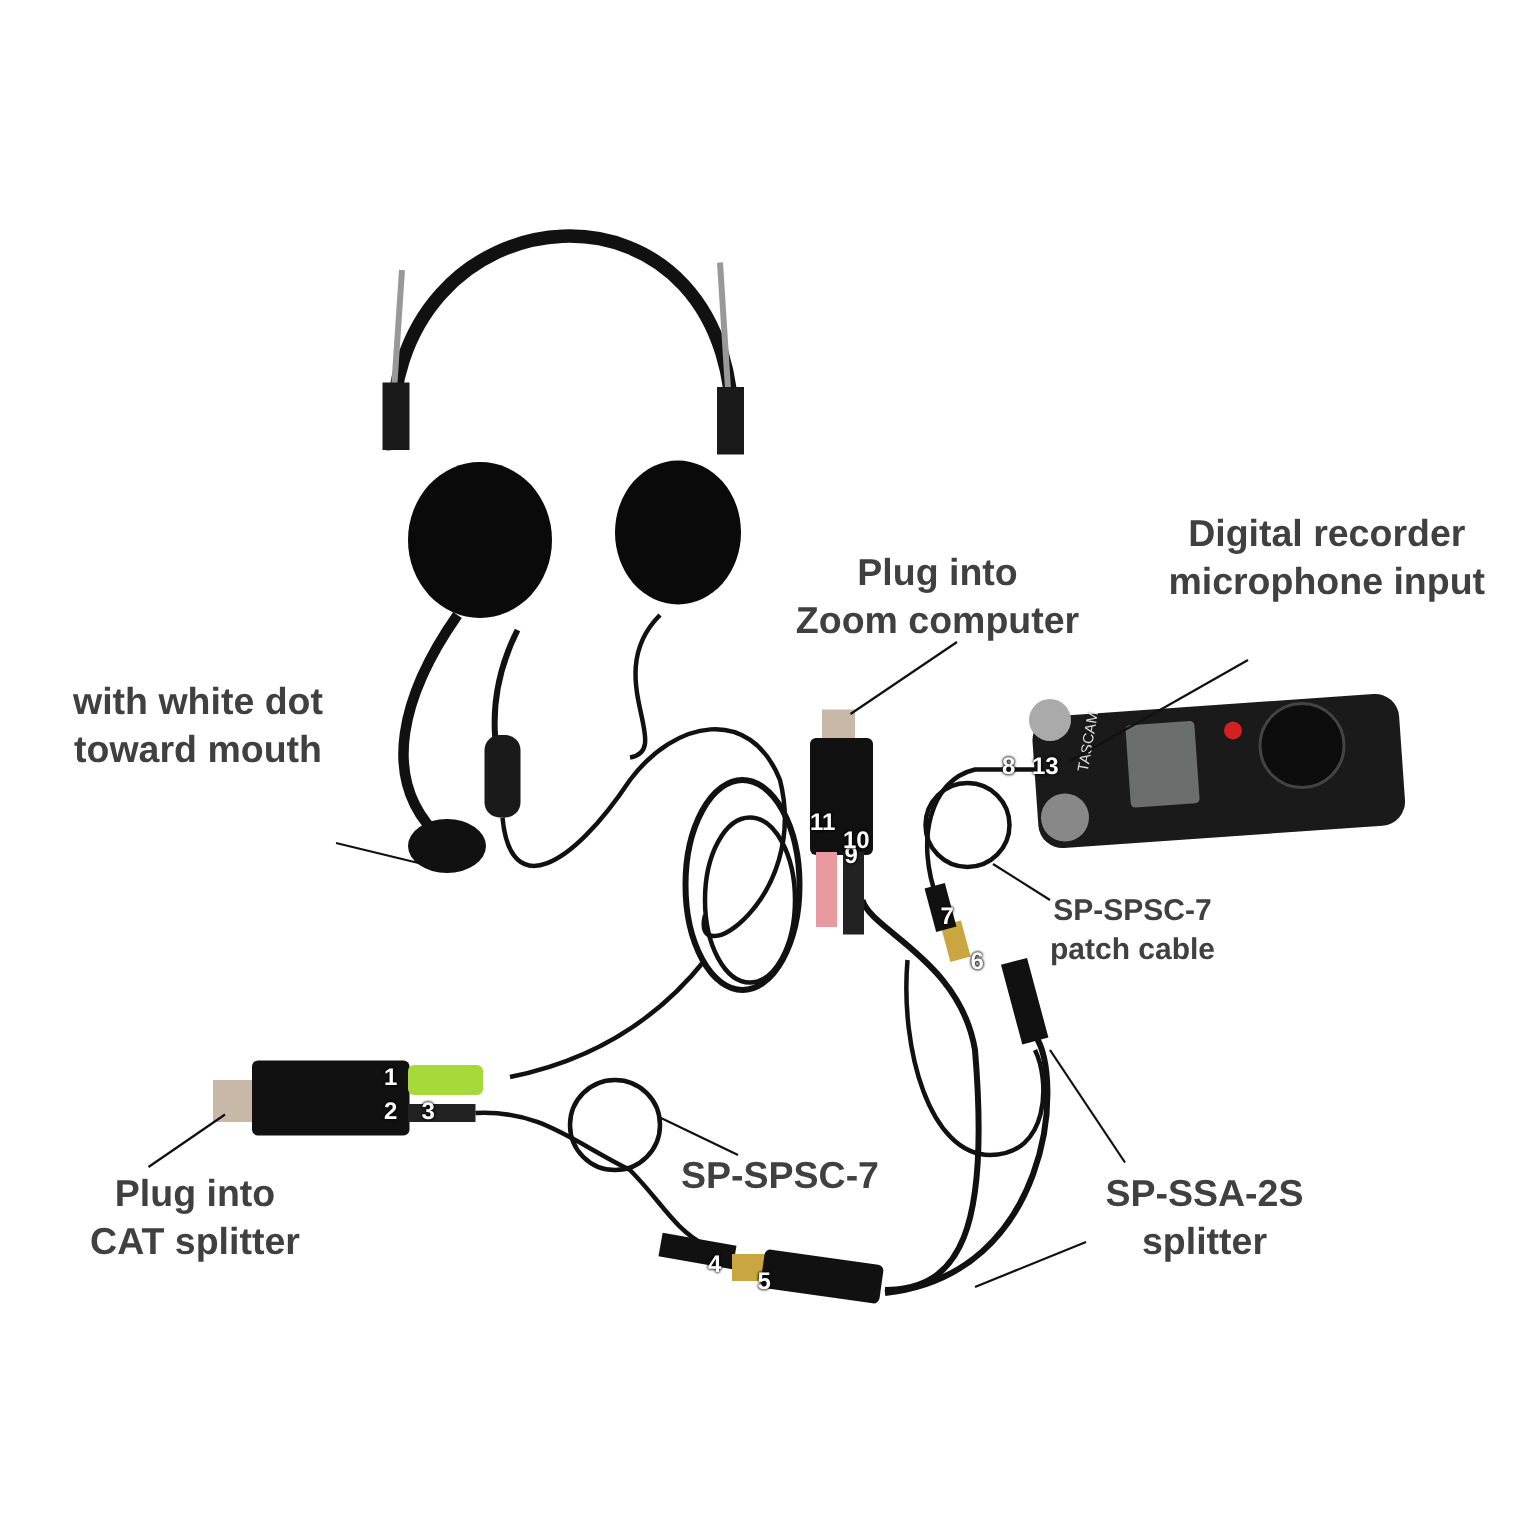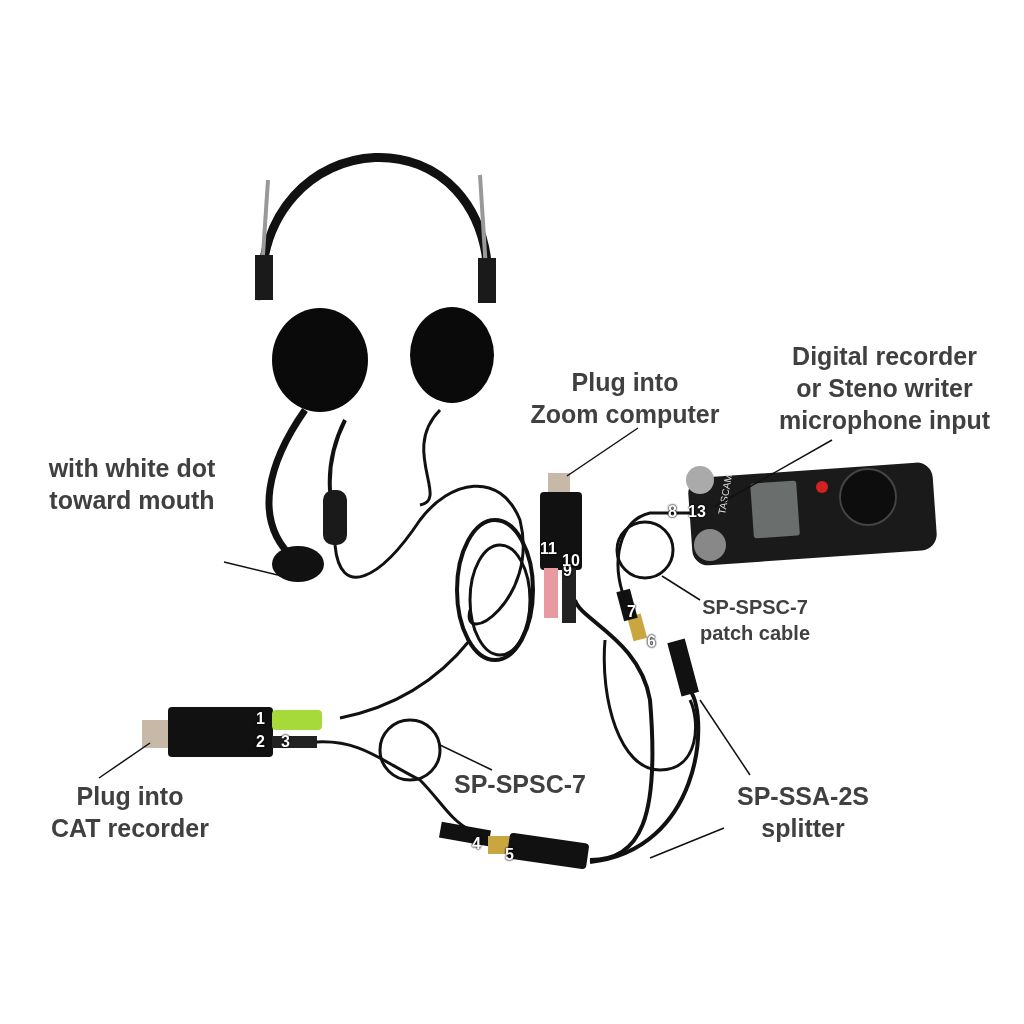--- a/index.html
+++ b/index.html
@@ -96,27 +96,26 @@
   <span class="ln">toward mouth</span>
 </div>
 
 <div class="label" style="left:510px; top:366px; width:230px;">
   <span class="ln">Plug into</span>
   <span class="ln">Zoom computer</span>
 </div>
 
 <div class="label" style="left:762px; top:340px; width:245px;">
   <span class="ln">Digital recorder</span>
-  <span class="ln">or Steno writer</span>
   <span class="ln">microphone input</span>
 </div>
 
 <div class="label" style="left:30px; top:780px; width:200px;">
   <span class="ln">Plug into</span>
-  <span class="ln">CAT recorder</span>
+  <span class="ln">CAT splitter</span>
 </div>
 
 <div class="label" style="left:440px; top:768px; width:160px;">
   <span class="ln">SP-SPSC-7</span>
 </div>
 
 <div class="label" style="left:680px; top:594px; width:150px; font-size:20px; line-height:26px;">
   <span class="ln">SP-SPSC-7</span>
   <span class="ln">patch cable</span>
 </div>

